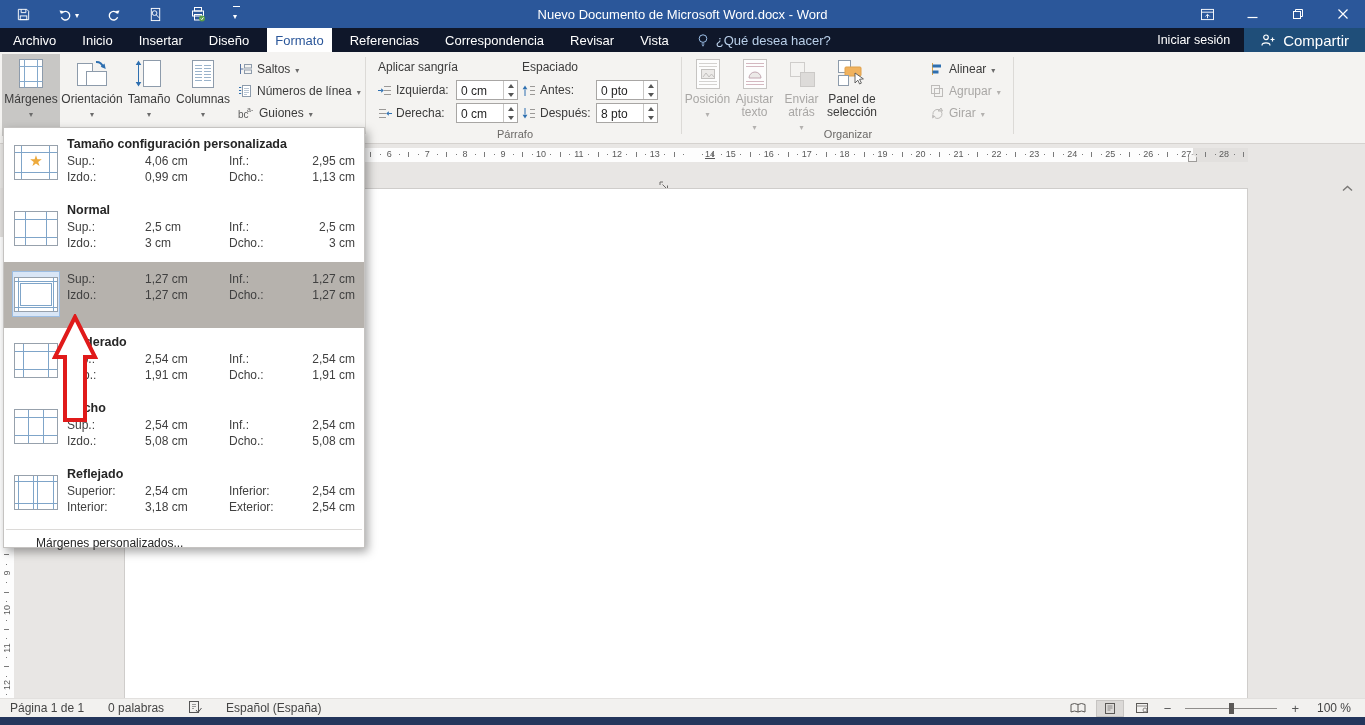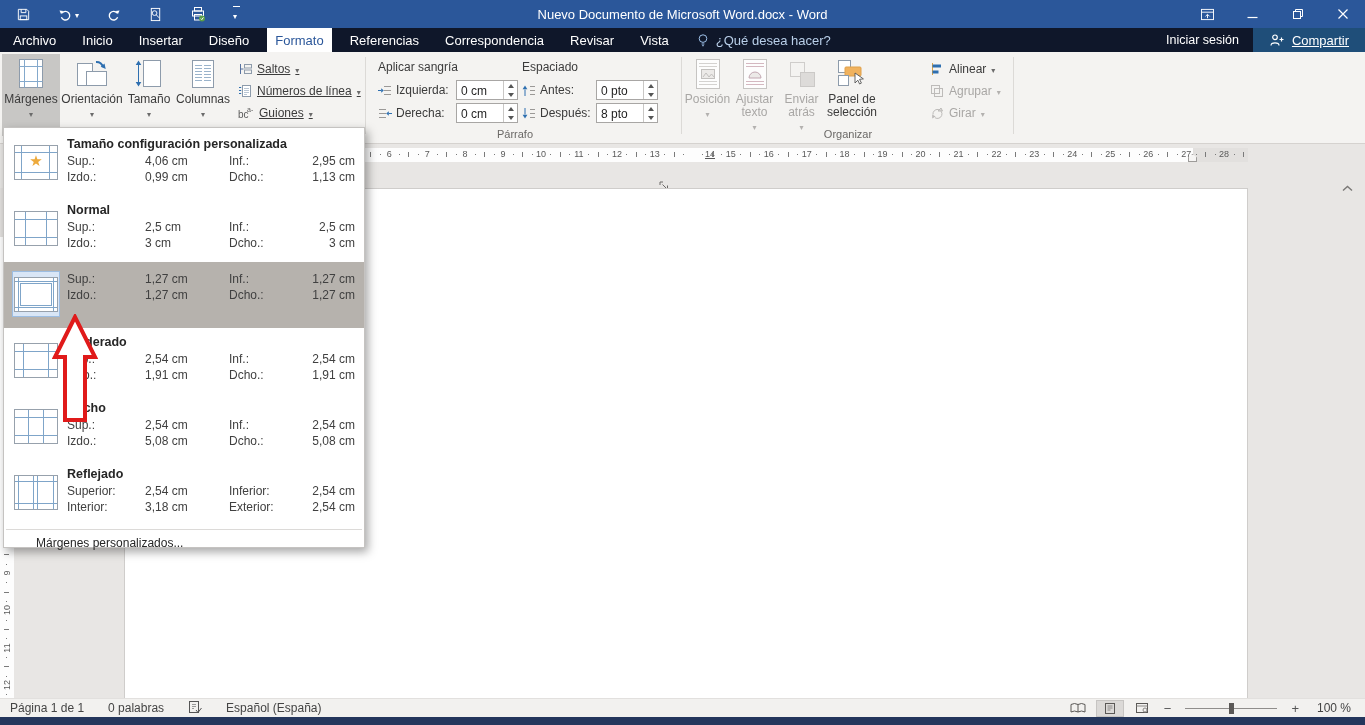--- a/index.html
+++ b/index.html
@@ -16,21 +16,21 @@
   .winbtns{margin-left:auto;display:flex;height:28px;}
   .winbtn{width:45px;display:flex;align-items:center;justify-content:center;font-size:13px;}
 
   
   .tabrow{position:absolute;top:28px;left:0;right:0;height:24px;background:#0f172a;display:flex;align-items:stretch;color:#fff;font-size:13px;}
   .tab{display:flex;align-items:center;padding:0 8px;margin:0 5px;white-space:nowrap;}
   .tab.active{background:#fff;color:#2b579a;margin:0 5px;}
   .tellme{display:flex;align-items:center;gap:6px;color:#b9cfe9;padding:0 8px;margin-left:6px;}
   .tabrow-right{margin-left:auto;display:flex;align-items:stretch;}
   .signin{display:flex;align-items:center;padding:0 14px;font-size:12.5px;}
-  .share{display:flex;align-items:center;gap:7px;padding:0 16px;background:#1f4e79;font-size:13px;text-decoration:underline;}
+  .share{display:flex;align-items:center;gap:7px;padding:0 16px;background:#1f4e79;font-size:15px;}
 
   
   .ribbon{position:absolute;top:52px;left:0;right:0;height:91px;background:#f4f3f1;border-bottom:1px solid #d5d2cf;}
   .vsep{position:absolute;top:5px;bottom:9px;width:1px;background:#dcdad7;}
   .grouplabel{position:absolute;bottom:3px;font-size:11px;color:#6a6866;text-align:center;}
   .bigbtn{display:flex;flex-direction:column;align-items:center;padding-top:4px;height:82px;box-sizing:border-box;}
   .bigbtn .blabel{margin-top:3px;line-height:13px;text-align:center;}
   .bigbtn.pressed{background:#c8c7c5;}
   .caret{display:inline-block;}
   .caret::after{content:"▾";font-size:8px;color:#6b6b6b;}
@@ -248,21 +248,21 @@
             <rect x="3.5" y="2.5" width="21" height="27" fill="#fff" stroke="#8d9bab"></rect>
             <g stroke="#9ab3cb">
               <path d="M6 7.5h7M6 10.5h7M6 13.5h7M6 16.5h7M6 19.5h7M6 22.5h7M15 7.5h7M15 10.5h7M15 13.5h7M15 16.5h7M15 19.5h7M15 22.5h7"></path>
             </g>
           </svg>
         <span class="blabel">Columnas</span>
         <span class="caret"></span>
       </div>
     </div>
 
-    <div class="smallcol" style="left:238px;top:6px;text-decoration:underline;">
+    <div class="smallcol" style="left:238px;top:6px;">
       <span class="smallbtn">
         <svg width="14" height="14" viewBox="0 0 14 14" fill="none">
             <path d="M2.5 2v10M2.5 7h3" stroke="#56719f"></path>
             <rect x="6.5" y="2.5" width="7" height="3.5" stroke="#8d9bab"></rect>
             <rect x="6.5" y="8" width="7" height="3.5" stroke="#8d9bab"></rect>
           </svg>
         <span>Saltos</span>
           <span class="caret"></span>
       </span>
       <span class="smallbtn">

